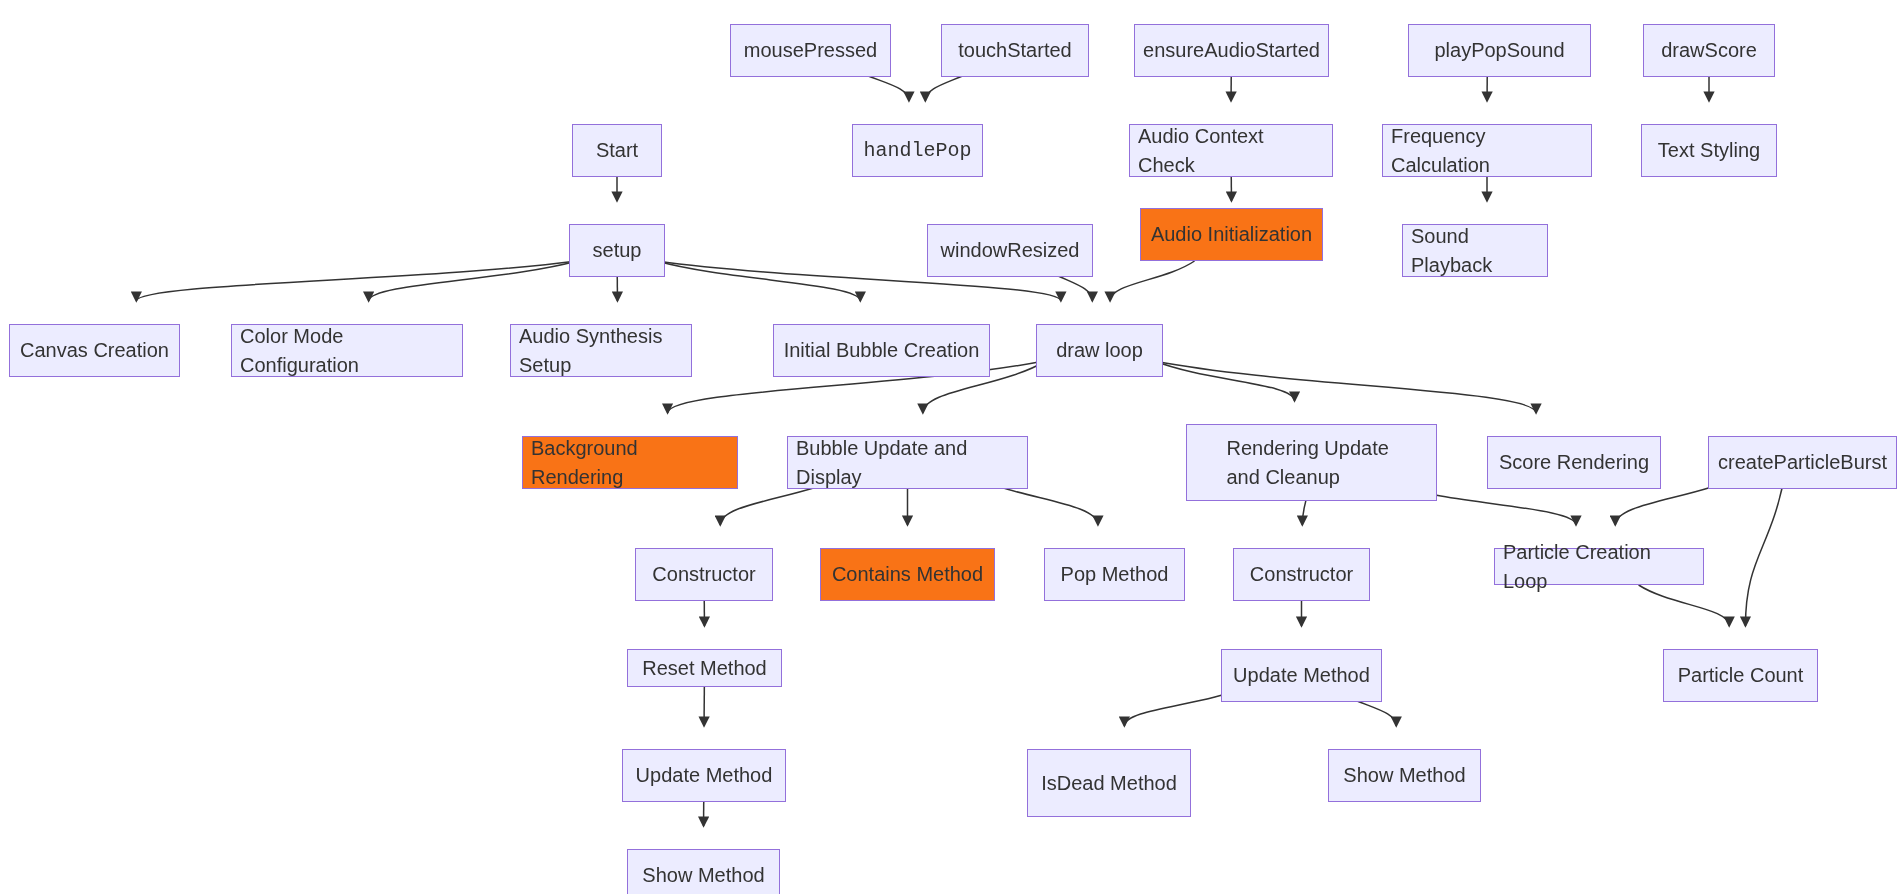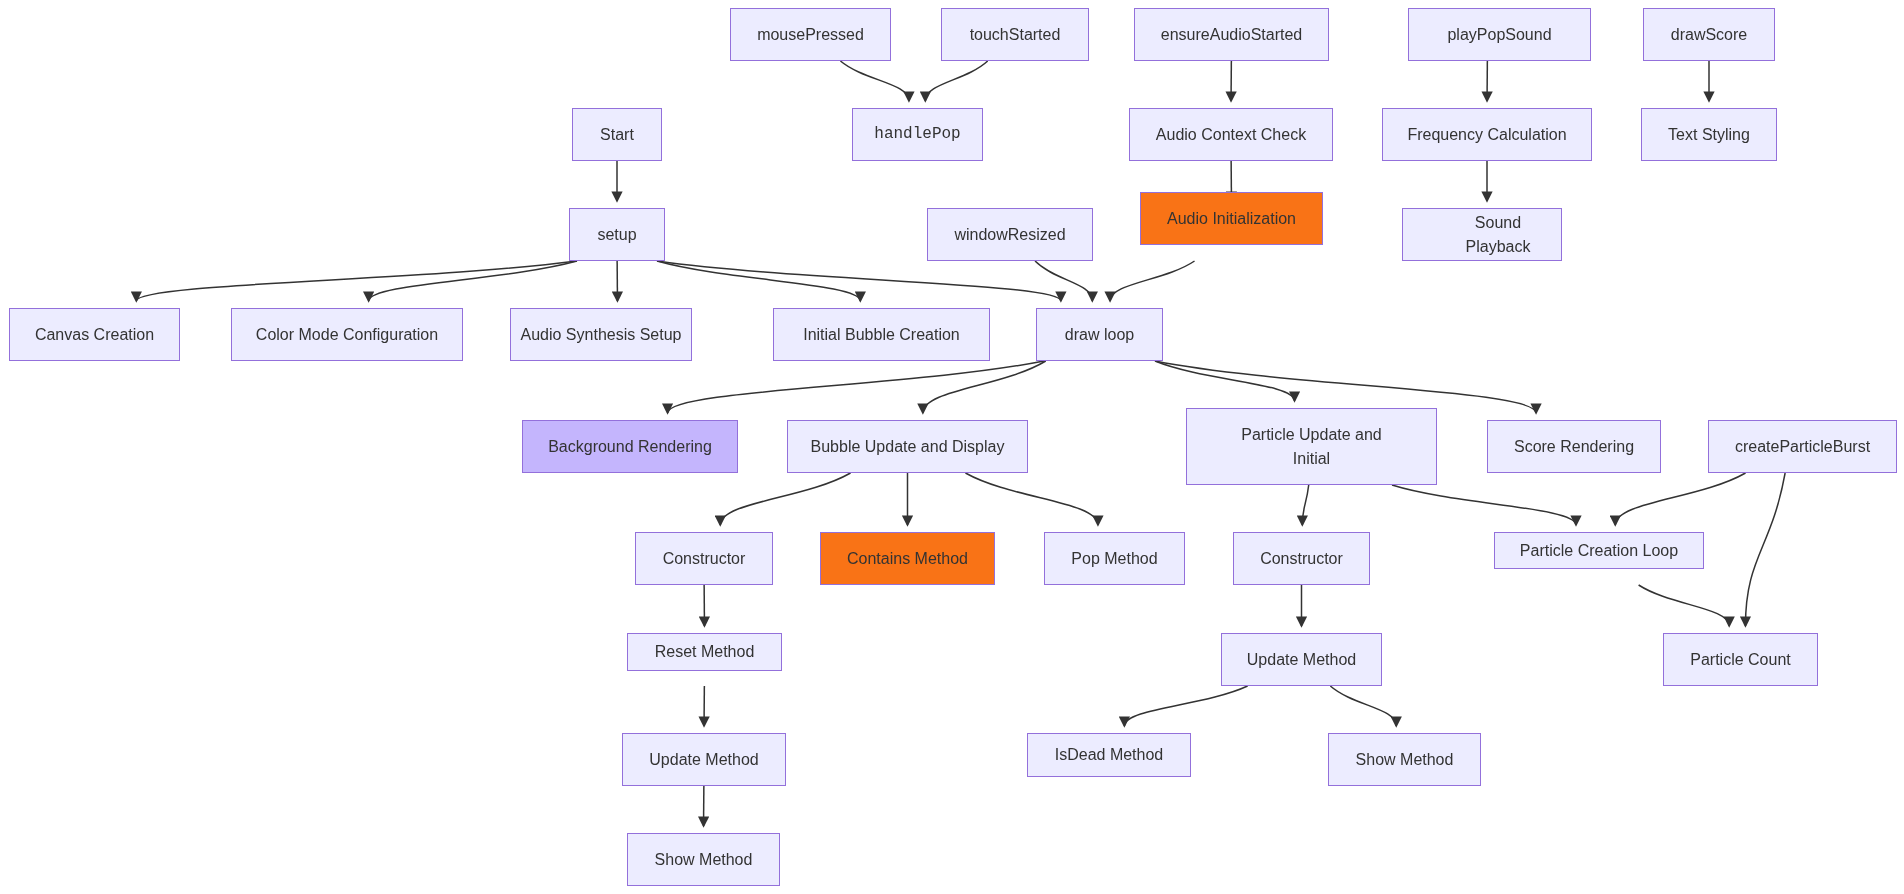--- a/index.html
+++ b/index.html
@@ -8,24 +8,23 @@
     width:1904px;height:894px;
     overflow:hidden;
     font-family:"Liberation Sans","DejaVu Sans",sans-serif;
     background:#ffffff;
   }
   #edge-layer{position:absolute;left:0;top:0;width:1904px;height:894px;}
   .node{
     position:absolute;
     box-sizing:border-box;
     display:flex;align-items:center;justify-content:center;
-    text-align:center;
-    font-size:16px;
+    font-size:20px;
     line-height:1.45;
-    border-width:1.2px;border-style:solid;
+    border-width:1.2px;border-style:solid;margin-top:16px;
   }
   .node span{display:inline-block;padding:0 8px;}
   .node[data-node-id="particleUpdateCleanup"] span{max-width:170px;}
 </style>
 </head>
 <body>
 
 <div class="canvas">
   <svg id="edge-layer" viewBox="0 0 1904 894" xmlns="http://www.w3.org/2000/svg">
       <defs>
@@ -100,46 +99,46 @@
       </div>
       <div class="node" data-node-id="setup" style="left: 569px; top: 208px; width: 96px; height: 53px; background: rgb(236, 236, 255); border-color: rgb(147, 112, 219); color: rgb(51, 51, 51);">
         <span>setup</span>
       </div>
       <div class="node" data-node-id="windowResized" style="left: 927px; top: 208px; width: 166px; height: 53px; background: rgb(236, 236, 255); border-color: rgb(147, 112, 219); color: rgb(51, 51, 51);">
         <span>windowResized</span>
       </div>
       <div class="node" data-node-id="audioInit" style="left: 1140px; top: 192px; width: 183px; height: 53px; background: #f97316; border-color: rgb(147, 112, 219); color: rgb(51, 51, 51);">
         <span>Audio Initialization</span>
       </div>
-      <div class="node" data-node-id="soundPlayback" style="left: 1402px; top: 208px; width: 160px; height: 53px; background: rgb(236, 236, 255); border-color: rgb(147, 112, 219); color: rgb(51, 51, 51); padding-left: 32px;">
+      <div class="node" data-node-id="soundPlayback" style="left: 1402px; top: 208px; width: 146px; height: 53px; background: rgb(236, 236, 255); border-color: rgb(147, 112, 219); color: rgb(51, 51, 51);">
         <span>Sound Playback</span>
       </div>
       <div class="node" data-node-id="canvasCreation" style="left: 9px; top: 308px; width: 171px; height: 53px; background: rgb(236, 236, 255); border-color: rgb(147, 112, 219); color: rgb(51, 51, 51);">
         <span>Canvas Creation</span>
       </div>
       <div class="node" data-node-id="colorModeConfig" style="left: 231px; top: 308px; width: 232px; height: 53px; background: rgb(236, 236, 255); border-color: rgb(147, 112, 219); color: rgb(51, 51, 51);">
         <span>Color Mode Configuration</span>
       </div>
       <div class="node" data-node-id="audioSynthSetup" style="left: 510px; top: 308px; width: 182px; height: 53px; background: rgb(236, 236, 255); border-color: rgb(147, 112, 219); color: rgb(51, 51, 51);">
         <span>Audio Synthesis Setup</span>
       </div>
       <div class="node" data-node-id="initialBubbleCreation" style="left: 773px; top: 308px; width: 217px; height: 53px; background: rgb(236, 236, 255); border-color: rgb(147, 112, 219); color: rgb(51, 51, 51);">
         <span>Initial Bubble Creation</span>
       </div>
       <div class="node" data-node-id="drawLoop" style="left: 1036px; top: 308px; width: 127px; height: 53px; background: rgb(236, 236, 255); border-color: rgb(147, 112, 219); color: rgb(51, 51, 51);">
         <span>draw loop</span>
       </div>
-      <div class="node" data-node-id="backgroundRendering" style="left: 522px; top: 420px; width: 216px; height: 53px; background: #c4b5fd; border-color: rgb(147, 112, 219); color: rgb(51, 51, 51);">
+      <div class="node" data-node-id="backgroundRendering" style="left: 522px; top: 420px; width: 216px; height: 53px; background: #f97316; border-color: rgb(147, 112, 219); color: rgb(51, 51, 51);">
         <span>Background Rendering</span>
       </div>
       <div class="node" data-node-id="bubbleUpdateDisplay" style="left: 787px; top: 420px; width: 241px; height: 53px; background: rgb(236, 236, 255); border-color: rgb(147, 112, 219); color: rgb(51, 51, 51);">
         <span>Bubble Update and Display</span>
       </div>
       <div class="node" data-node-id="particleUpdateCleanup" style="left: 1186px; top: 408px; width: 251px; height: 77px; background: rgb(236, 236, 255); border-color: rgb(147, 112, 219); color: rgb(51, 51, 51);">
-        <span>Particle Update and Initial</span>
+        <span>Rendering Update and Cleanup</span>
       </div>
       <div class="node" data-node-id="scoreRendering" style="left: 1487px; top: 420px; width: 174px; height: 53px; background: rgb(236, 236, 255); border-color: rgb(147, 112, 219); color: rgb(51, 51, 51);">
         <span>Score Rendering</span>
       </div>
       <div class="node" data-node-id="createParticleBurst" style="left: 1708px; top: 420px; width: 189px; height: 53px; background: rgb(236, 236, 255); border-color: rgb(147, 112, 219); color: rgb(51, 51, 51);">
         <span>createParticleBurst</span>
       </div>
       <div class="node" data-node-id="constructorBubble" style="left: 635px; top: 532px; width: 138px; height: 53px; background: rgb(236, 236, 255); border-color: rgb(147, 112, 219); color: rgb(51, 51, 51);">
         <span>Constructor</span>
       </div>
@@ -160,21 +159,21 @@
       </div>
       <div class="node" data-node-id="updateMethodParticle" style="left: 1221px; top: 633px; width: 161px; height: 53px; background: rgb(236, 236, 255); border-color: rgb(147, 112, 219); color: rgb(51, 51, 51);">
         <span>Update Method</span>
       </div>
       <div class="node" data-node-id="particleCount" style="left: 1663px; top: 633px; width: 155px; height: 53px; background: rgb(236, 236, 255); border-color: rgb(147, 112, 219); color: rgb(51, 51, 51);">
         <span>Particle Count</span>
       </div>
       <div class="node" data-node-id="updateMethodBubble" style="left: 622px; top: 733px; width: 164px; height: 53px; background: rgb(236, 236, 255); border-color: rgb(147, 112, 219); color: rgb(51, 51, 51);">
         <span>Update Method</span>
       </div>
-      <div class="node" data-node-id="isDeadMethod" style="left: 1027px; top: 733px; width: 164px; height: 44px; background: rgb(236, 236, 255); border-color: rgb(147, 112, 219); color: rgb(51, 51, 51);">
+      <div class="node" data-node-id="isDeadMethod" style="left: 1027px; top: 733px; width: 164px; height: 68px; background: rgb(236, 236, 255); border-color: rgb(147, 112, 219); color: rgb(51, 51, 51);">
         <span>IsDead Method</span>
       </div>
       <div class="node" data-node-id="showMethodParticle" style="left: 1328px; top: 733px; width: 153px; height: 53px; background: rgb(236, 236, 255); border-color: rgb(147, 112, 219); color: rgb(51, 51, 51);">
         <span>Show Method</span>
       </div>
       <div class="node" data-node-id="showMethodBubble" style="left: 627px; top: 833px; width: 153px; height: 53px; background: rgb(236, 236, 255); border-color: rgb(147, 112, 219); color: rgb(51, 51, 51);">
         <span>Show Method</span>
       </div>
     </div>
 </div>

